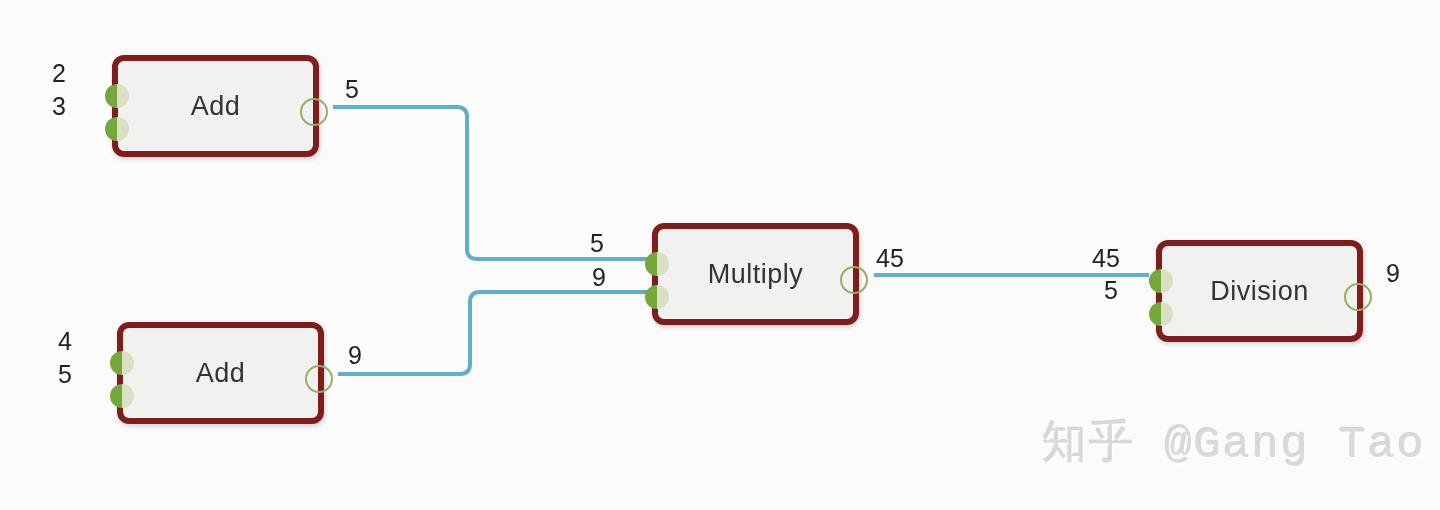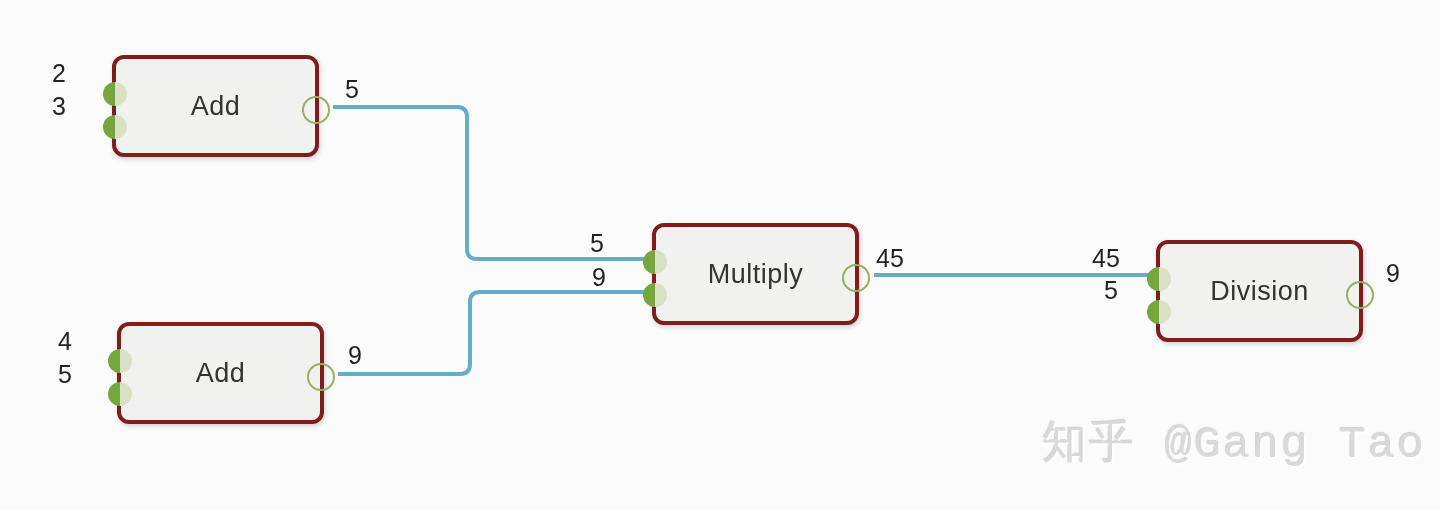--- a/index.html
+++ b/index.html
@@ -24,21 +24,21 @@
   .edge-layer path {
     fill: none;
     stroke: #63adca;
     stroke-width: 4;
   }
   .node {
     position: absolute;
     width: 207px;
     height: 102px;
     background: #f1f1ef;
-    border: 4px solid #7f1d1d;
+    border: 6px solid #7f1d1d;
     border-radius: 12px;
     box-shadow: 1px 2px 5px rgba(0,0,0,0.18);
     display: flex;
     align-items: center;
     justify-content: center;
     box-sizing: border-box;
   }
   .node-label {
     font-size: 27px;
     color: #333333;

